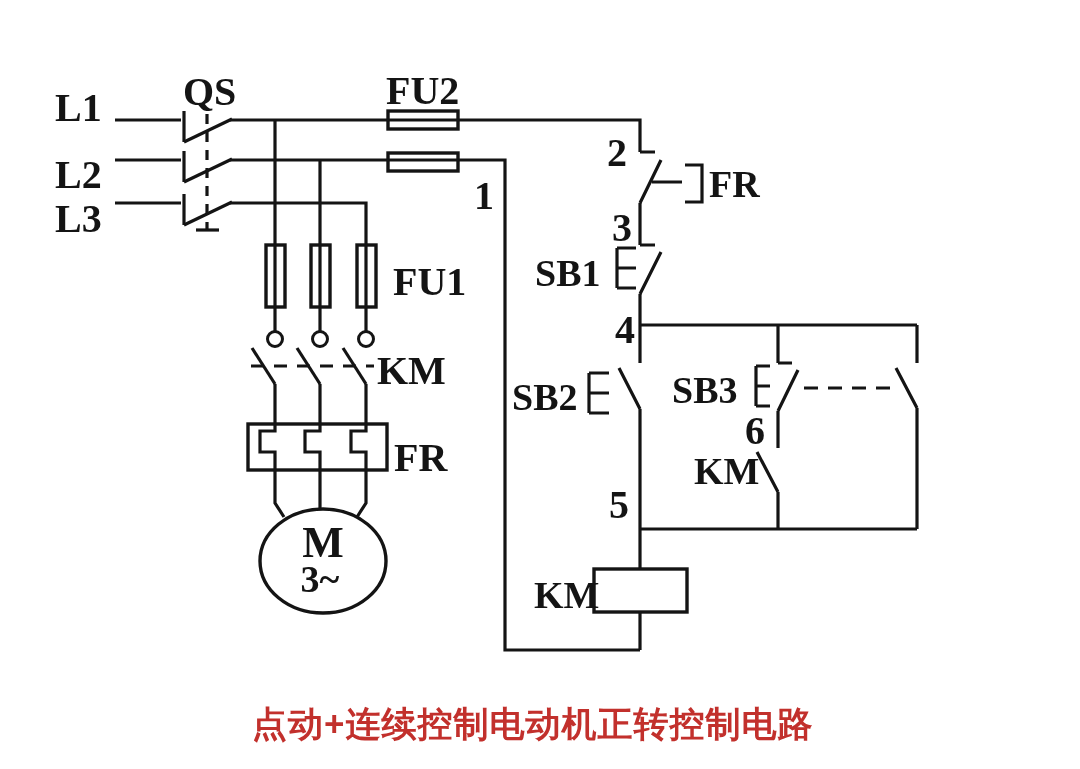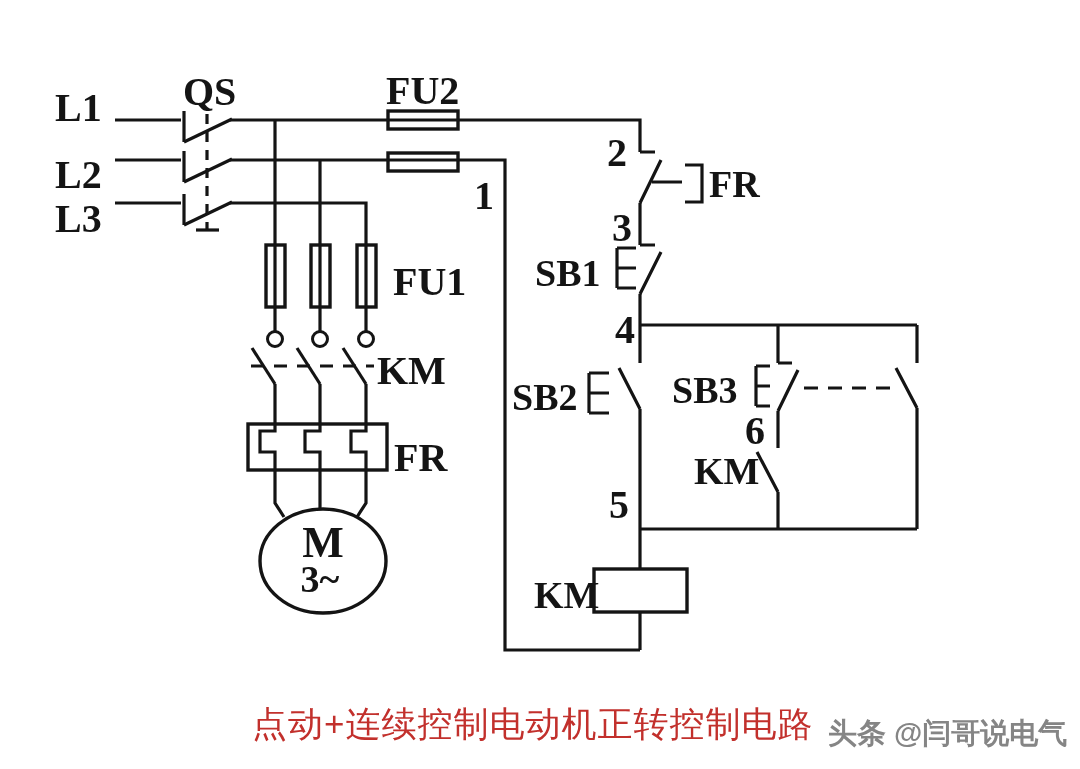--- a/index.html
+++ b/index.html
@@ -9,21 +9,21 @@
   .box{stroke:#141414;stroke-width:3.4;fill:none;}
   .term{stroke:#141414;stroke-width:3;fill:#ffffff;}
   .dash-qs{stroke-dasharray:10 8;}
   .dash-km{stroke-dasharray:13 10;}
   .dash-sb3{stroke-dasharray:14 10;}
   .t{font-family:"Liberation Serif","DejaVu Serif",serif;font-weight:700;fill:#141414;}
   .s40{font-size:40px;}
   .s38{font-size:38px;}
   .s44{font-size:44px;}
   .title{position:absolute;left:252px;top:701px;font-family:"Liberation Sans","DejaVu Sans",sans-serif;
-         font-size:35px;font-weight:normal;color:#c2302c;letter-spacing:1px;white-space:nowrap;}
+         font-size:35px;font-weight:bold;color:#c2302c;letter-spacing:1px;white-space:nowrap;}
   .watermark{position:absolute;left:828px;top:714px;font-family:"Liberation Sans","DejaVu Sans",sans-serif;
          font-size:29px;font-weight:bold;color:#858585;text-shadow:2px 2px 0 #ffffff;white-space:nowrap;}
 </style>
 </head>
 <body>
 
 <div class="canvas">
   <svg width="1080" height="769" viewBox="0 0 1080 769">
 
     <path class="w" d="M115 120 H181"></path>
@@ -110,14 +110,13 @@
 
     <text class="t s38" x="709" y="197">FR</text>
     <text class="t s38" x="535" y="286">SB1</text>
     <text class="t s38" x="512" y="410">SB2</text>
     <text class="t s38" x="672" y="403">SB3</text>
     <text class="t s38" x="694" y="484">KM</text>
     <text class="t s38" x="534" y="608">KM</text>
   </svg>
 
   <div class="title">点动+连续控制电动机正转控制电路</div>
-  <div class="watermark">头条 @闫哥说电气</div>
 </div>
 
 </body></html>

